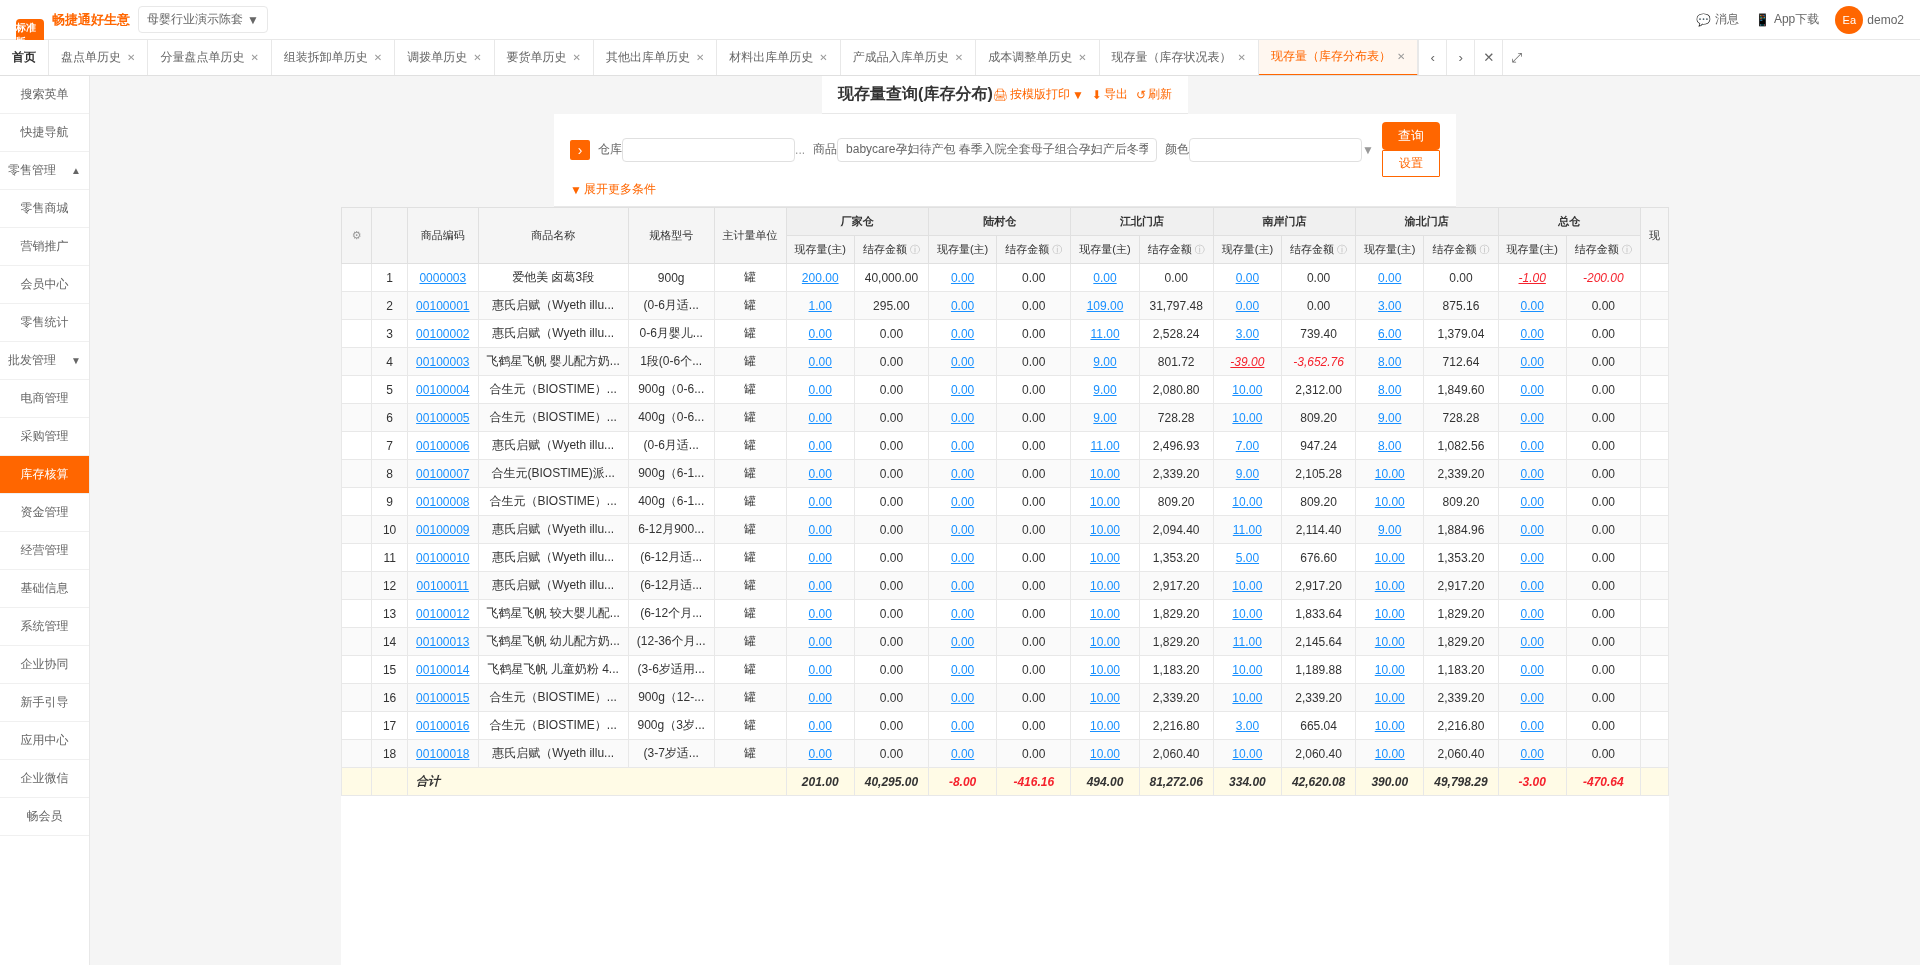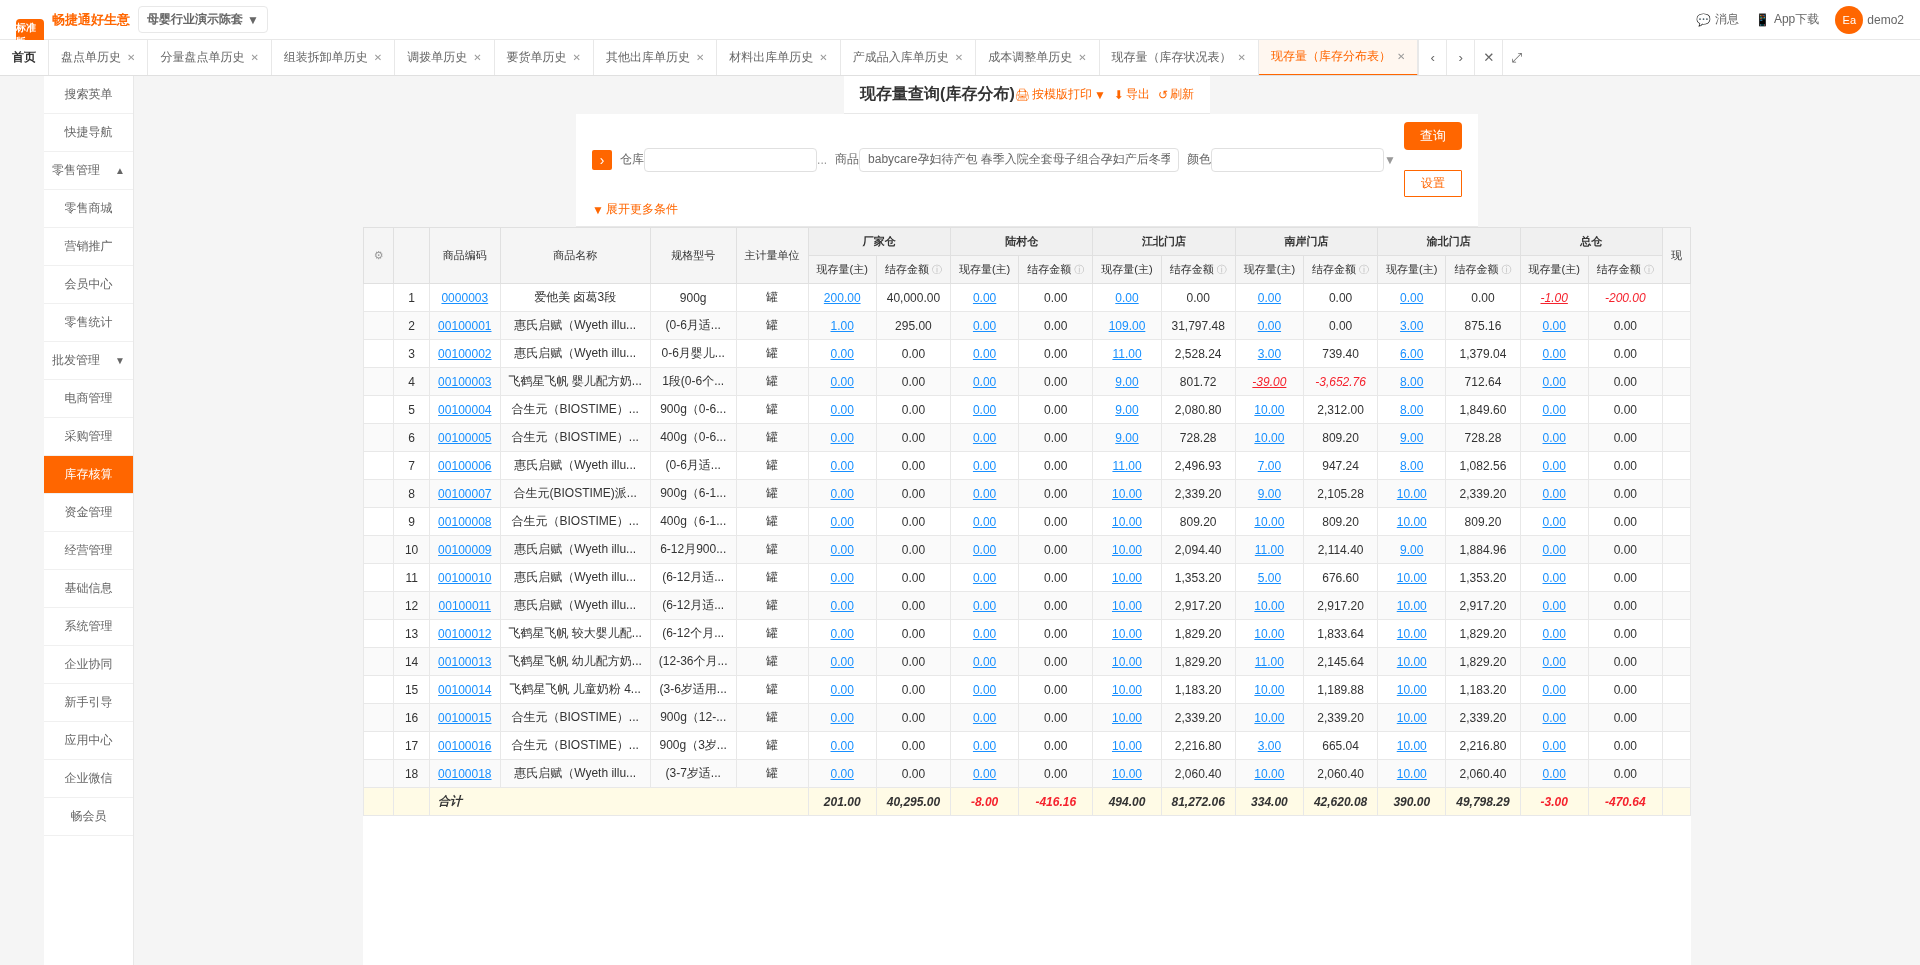--- a/index.html
+++ b/index.html
@@ -3,35 +3,35 @@
   <meta charset="utf-8">
   <style>
     * { box-sizing: border-box; margin: 0; padding: 0; }
     body { font-family: 'Microsoft YaHei', Arial, sans-serif; font-size: 12px; background: #f5f5f5; color: #333; overflow: hidden; }
 
     
     .topbar { height: 40px; background: #fff; display: flex; align-items: center; justify-content: space-between; padding: 0 16px; border-bottom: 1px solid #e8e8e8; }
     .topbar-left { display: flex; align-items: center; gap: 8px; }
     .logo-area { display: flex; align-items: center; gap: 4px; color: #ff6600; font-weight: bold; font-size: 13px; }
     .logo-icon { width: 28px; height: 32px; background: #ff6600; border-radius: 4px; display: flex; align-items: center; justify-content: center; color: white; font-size: 10px; font-weight: bold; margin-top: 30px; }
-    .topbar-dropdown { display: flex; align-items: center; gap: 4px; color: #666; font-size: 12px; cursor: pointer; padding: 4px 8px; border: 1px solid #e8e8e8; border-radius: 4px; font-weight: bold; }
+    .topbar-dropdown { display: flex; align-items: center; gap: 4px; color: #666; font-size: 12px; cursor: pointer; padding: 4px 8px; border: 1px solid #e8e8e8; border-radius: 4px; }
     .topbar-right { display: flex; align-items: center; gap: 16px; color: #666; font-size: 12px; }
     .topbar-right-item { display: flex; align-items: center; gap: 4px; cursor: pointer; }
     .user-avatar { width: 28px; height: 28px; border-radius: 50%; background: #ff6600; display: flex; align-items: center; justify-content: center; color: white; font-size: 11px; }
 
     
     .tabbar { height: 36px; background: #fff; display: flex; align-items: center; border-bottom: 1px solid #e0e0e0; overflow: hidden; padding-left: 0; }
     .tab { height: 36px; display: flex; align-items: center; padding: 0 12px; gap: 4px; font-size: 12px; color: #666; border-right: 1px solid #e8e8e8; cursor: pointer; white-space: nowrap; flex-shrink: 0; }
     .tab.active { background: #fff7f0; color: #ff6600; border-bottom: 2px solid #ff6600; }
     .tab-home { background: #fff; color: #333; font-weight: bold; }
     .tab-close { color: #999; font-size: 10px; cursor: pointer; margin-left: 2px; }
     .tab-nav-btn { width: 28px; height: 36px; display: flex; align-items: center; justify-content: center; cursor: pointer; color: #666; border: none; background: #fff; border-left: 1px solid #e8e8e8; flex-shrink: 0; }
 
     
-    .main-layout { display: flex; height: calc(965px - 76px); padding-left: 44px; }
+    .main-layout { display: flex; height: calc(965px - 76px); }
 
     
     .sidebar { width: 90px; background: #fff; border-right: 1px solid #e8e8e8; display: flex; flex-direction: column; overflow-y: auto; flex-shrink: 0; }
     .sidebar-item { padding: 10px 4px; text-align: center; cursor: pointer; color: #666; font-size: 12px; border-bottom: 1px solid #f0f0f0; }
     .sidebar-item.active { background: #ff6600; color: #fff; }
     .sidebar-item.has-arrow { display: flex; align-items: center; justify-content: space-between; padding: 10px 8px; }
     .sidebar-arrow { font-size: 10px; }
 
     
     .content { flex: 1; overflow: hidden; display: flex; flex-direction: column; align-items: center; }
@@ -263,21 +263,21 @@
         </div>
         <div class="filter-item">
           <span class="filter-label">商品</span>
           <input class="filter-input filter-input-wide" type="text" value="babycare孕妇待产包 春季入院全套母子组合孕妇产后冬季月子用品 22件套 ..." id="goods-input" style="">
         </div>
         <div class="filter-item">
           <span class="filter-label">颜色</span>
           <input class="filter-input" type="text" style="min-width: 120px;">
           <span style="color:#999;">▼</span>
         </div>
-        <div style="display:flex; flex-direction:column; gap:20px; margin-left:auto;">
+        <div style="display:flex; flex-direction:column; gap:0; margin-left:auto;">
           <button class="btn-query">查询</button>
           <button class="btn-setting">设置</button>
         </div>
       </div>
       <div class="expand-btn">
         <span>▼</span>
         <span>展开更多条件</span>
       </div>
     </div>
 

